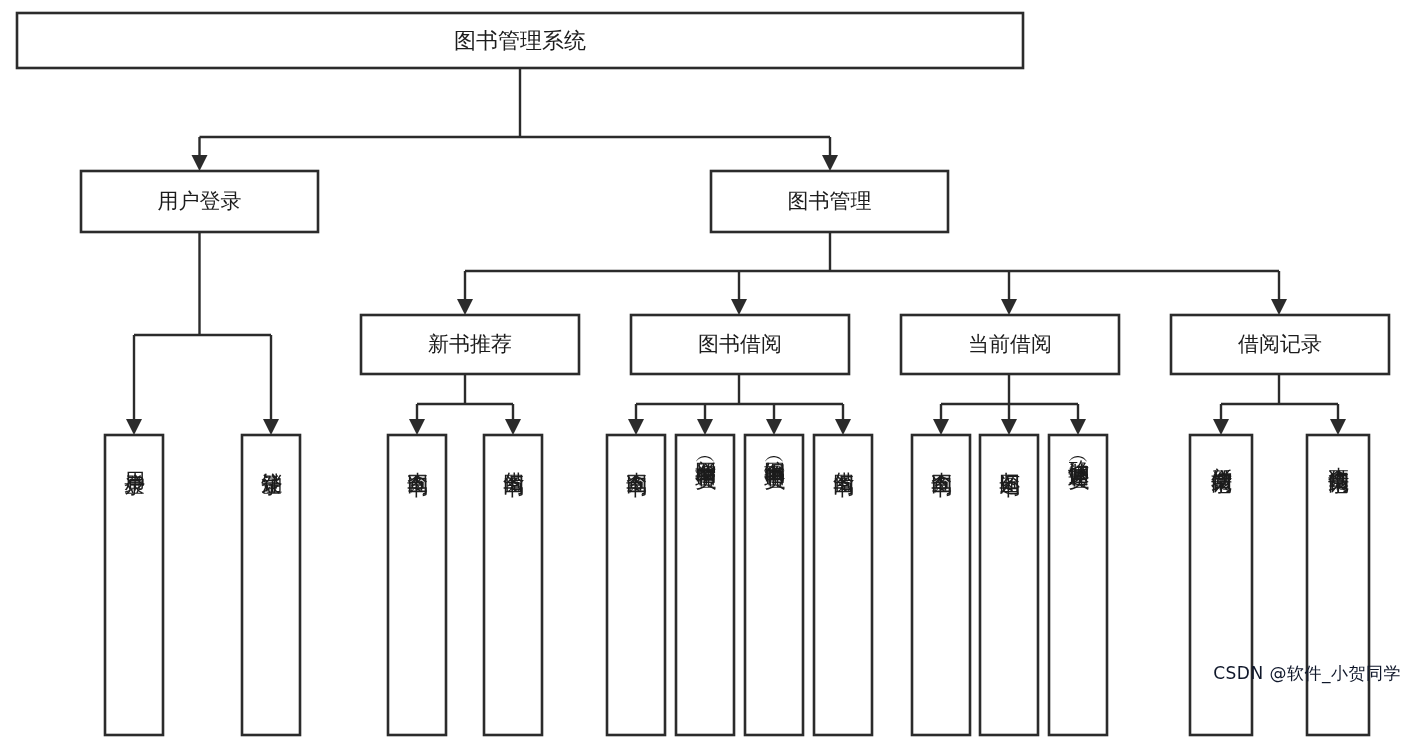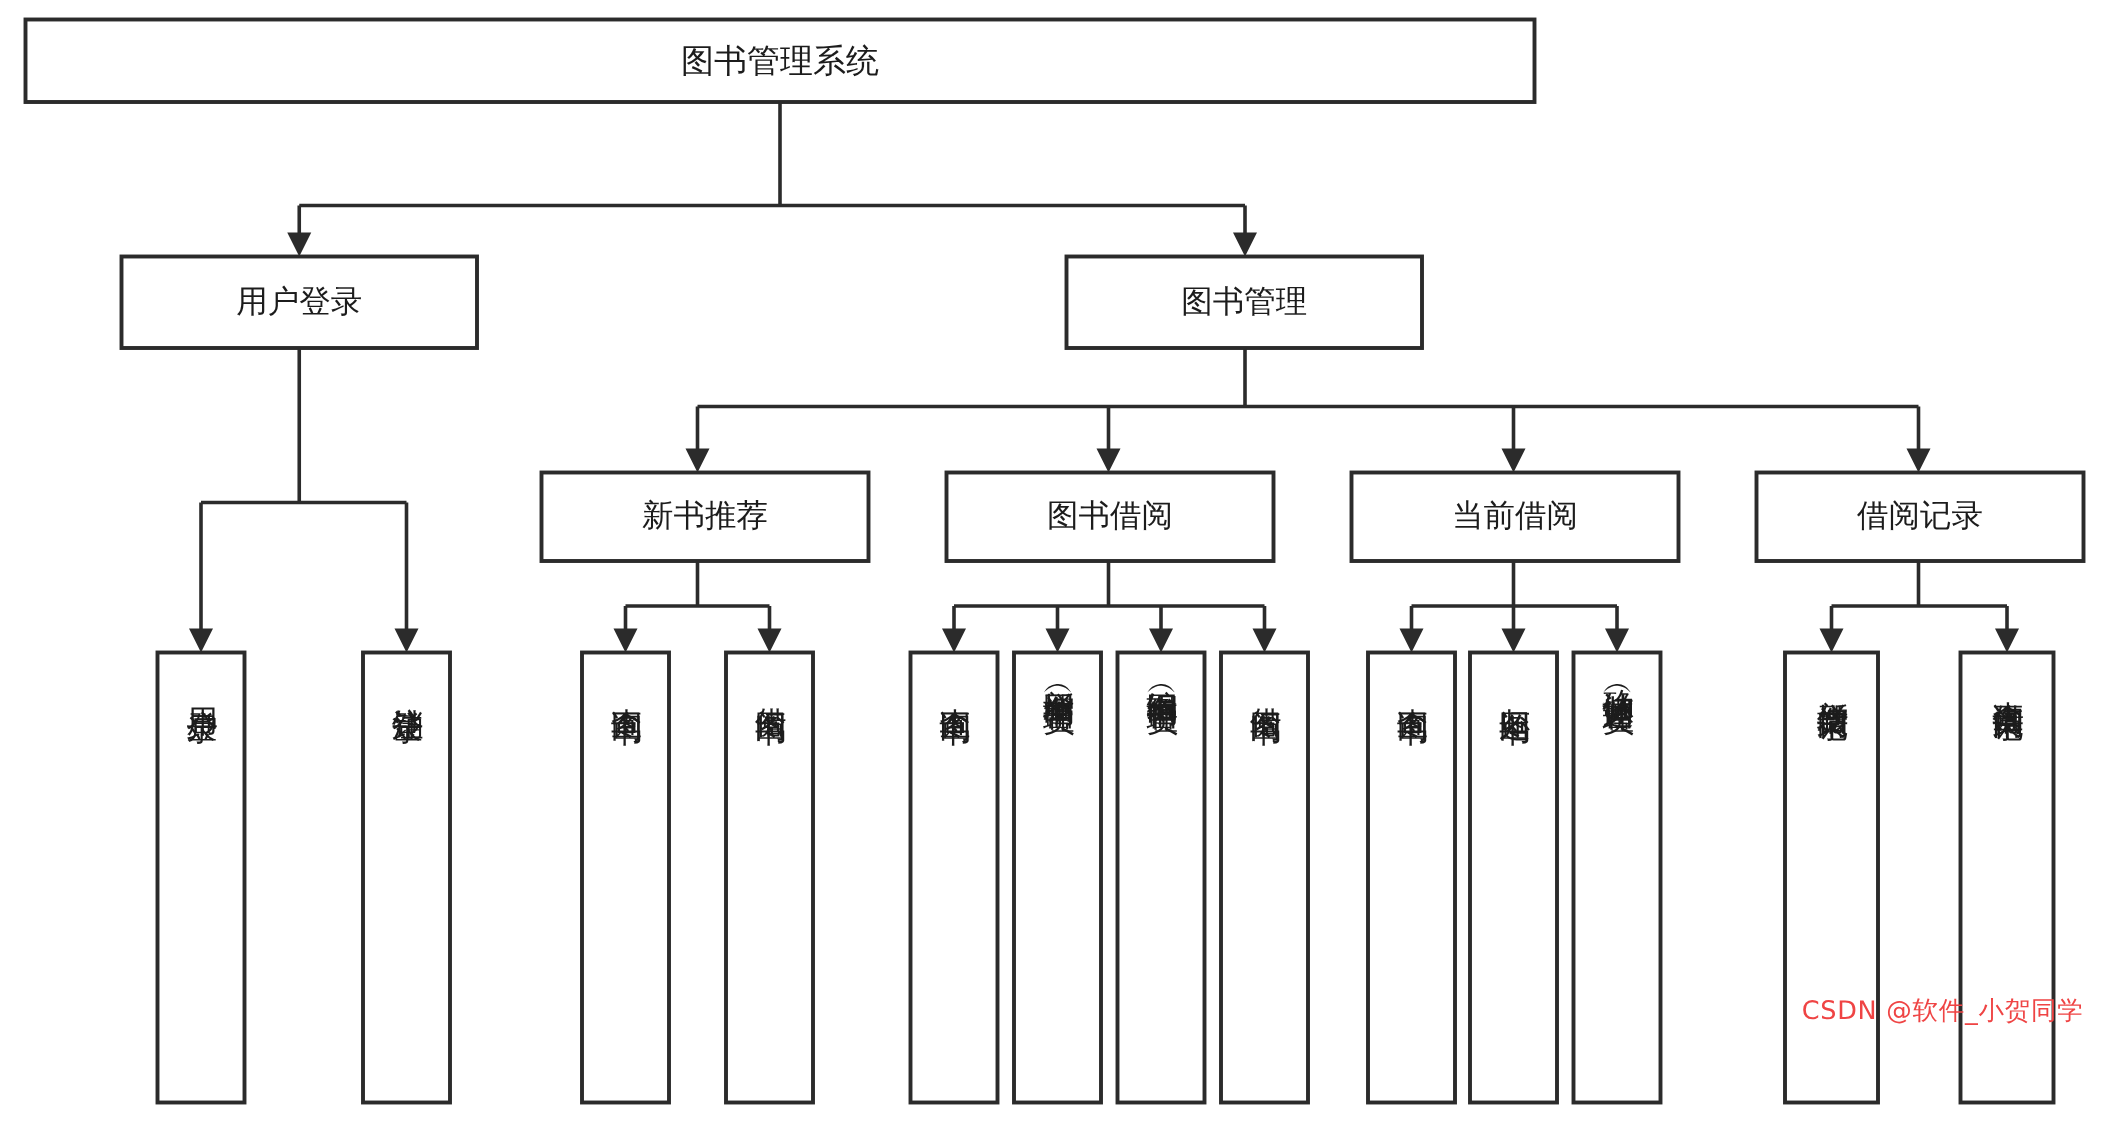--- a/index.html
+++ b/index.html
@@ -65,25 +65,25 @@
     text-orientation: upright;
     font-family: "DejaVu Sans", "Liberation Sans", sans-serif;
     font-size: 21px;
     line-height: 1.12;
     color: #1c1c1c;
     letter-spacing: 1.5px;
     white-space: nowrap;
   }
   .watermark {
     position: absolute;
-    right: 16px;
+    right: 4px;
     bottom: 6px;
     font-family: "DejaVu Sans", "Liberation Sans", sans-serif;
     font-size: 17px;
-    color: #ef4444;
+    color: #0f172a;
     letter-spacing: 0.5px;
     user-select: none;
   }
 </style>
 </head>
 <body>
 
 <div id="diagram-root">
 
   <svg class="diagram-canvas" viewBox="0 0 1405 747">

